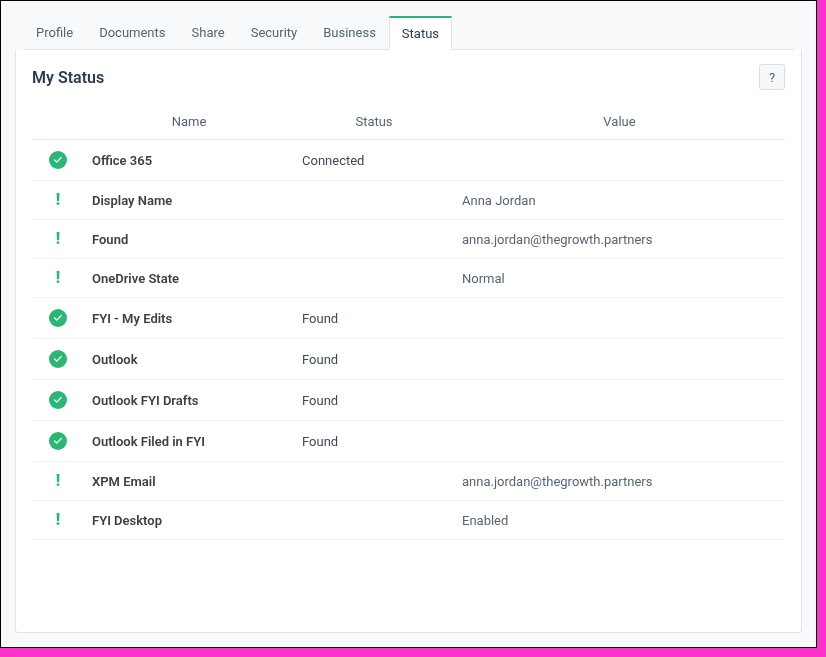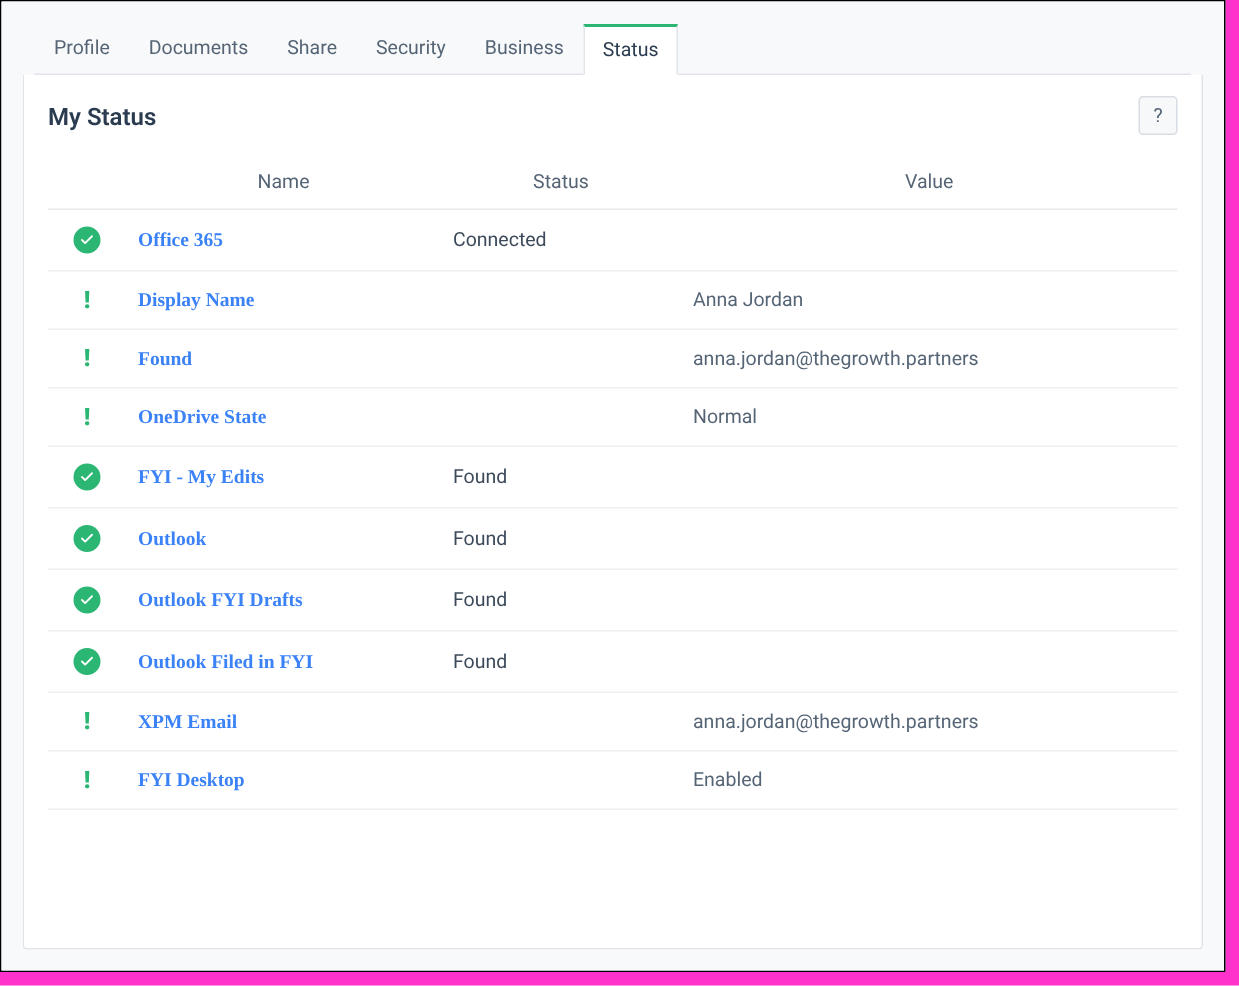--- a/index.html
+++ b/index.html
@@ -113,21 +113,21 @@
   th.col-icon { width: 52px; }
   th.col-name { width: 210px; }
   th.col-status { width: 160px; }
   th.col-value { }
   tbody td {
     padding: 11px 8px;
     border-bottom: 1px solid #eef0f2;
     color: #3c4a5b;
     vertical-align: middle;
   }
-  tbody td.name-cell { font-weight: 600; color: #3b82f6; font-family: Liberation Serif, serif; }
+  tbody td.name-cell { font-weight: 600; color: #404040; }
   tbody td.value-cell { color: #566576; }
   .icon-wrap {
     display: flex;
     justify-content: center;
   }
   .check-icon {
     width: 18px;
     height: 18px;
     border-radius: 50%;
     background: #2bb673;

